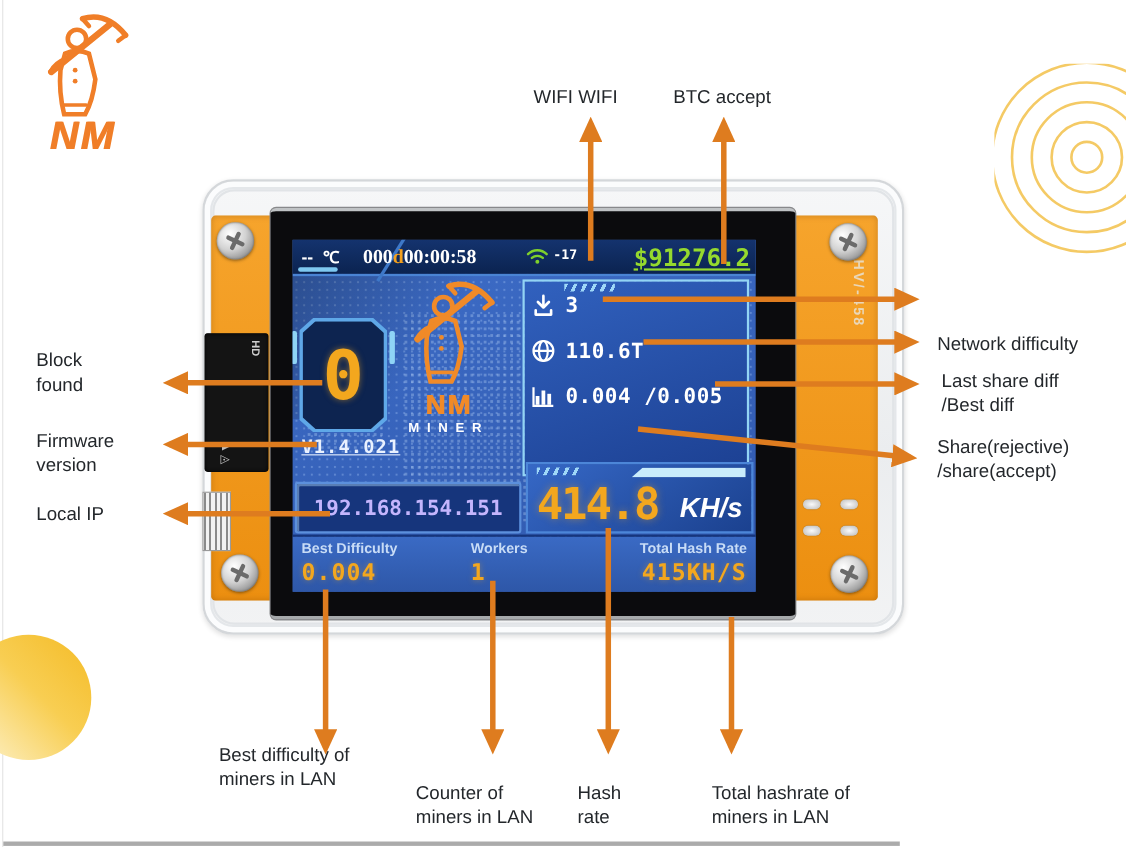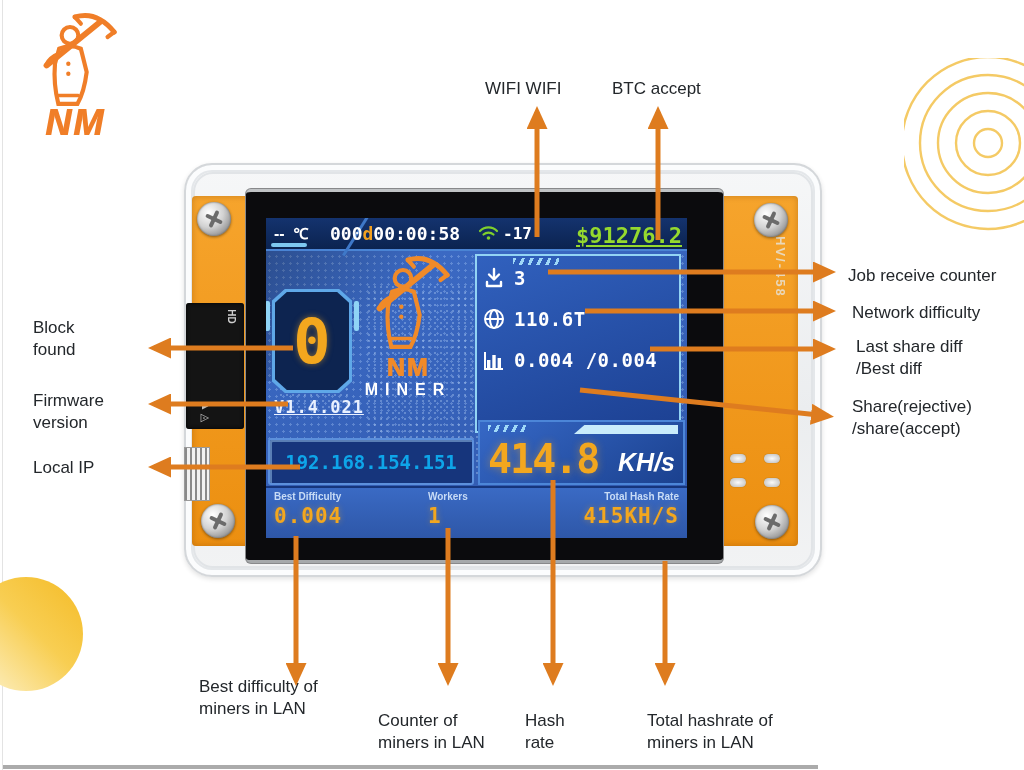--- a/index.html
+++ b/index.html
@@ -54,68 +54,68 @@
        background-size:6px 6px;opacity:.55;}
   .reflect{position:absolute;left:0;top:33px;width:170px;height:130px;
        background:linear-gradient(125deg,rgba(0,0,0,.28),rgba(0,0,0,0) 65%);}
   .topbar{position:absolute;left:0;top:0;width:421px;height:33px;color:#fff;
        background:linear-gradient(#14336e,#0B2350);border-bottom:2px solid #4A84D4;box-sizing:border-box;}
   .topbar .temp{position:absolute;left:8px;top:5px;font-size:16px;font-weight:bold;}
   .topbar .temp .unit{font-size:15px;}
   .topbar .temp-under{position:absolute;left:5px;top:25px;width:36px;height:4px;background:#7EC8F0;border-radius:2px;}
   .topbar .divider{position:absolute;left:88px;top:-5px;width:3px;height:46px;background:#3E78C8;transform:rotate(32deg);}
   .seg{font-family:"DejaVu Sans Mono", monospace;font-weight:bold;}
-  .topbar .uptime{position:absolute;left:64px;top:5px;font-size:18px;letter-spacing:0;}
+  .topbar .uptime{position:absolute;left:64px;top:5px;font-size:18px;letter-spacing:0;font-family:Liberation Serif, serif;}
   .topbar .uptime .d{color:#F2A020;}
   .topbar .wifi{position:absolute;left:212px;top:7px;}
-  .topbar .rssi{position:absolute;left:237px;top:6px;font-size:16px;}
+  .topbar .rssi{position:absolute;left:237px;top:6px;font-size:12px;}
   .topbar .price{position:absolute;right:5px;top:5px;font-size:22px;color:#95D92E;text-decoration:underline;}
   
   .block-frame{position:absolute;left:6px;top:71px;width:80px;height:104px;}
   .block-frame .outer{position:absolute;inset:0;background:#5FA8E8;
        clip-path:polygon(16% 0,84% 0,100% 11%,100% 89%,84% 100%,16% 100%,0 89%,0 11%);}
   .block-frame .inner{position:absolute;inset:3px;background:#0D2450;
        clip-path:polygon(16% 0,84% 0,100% 11%,100% 89%,84% 100%,16% 100%,0 89%,0 11%);}
   .block-frame .digit{position:absolute;inset:0;display:flex;align-items:center;justify-content:center;
        color:#F3A71E;font-size:62px;text-shadow:0 0 6px rgba(243,167,30,.5);}
   .bracket{position:absolute;width:5px;height:30px;background:#8FD4F6;border-radius:2px;}
   .firmware{position:absolute;left:8px;top:179px;color:#E9F1FF;font-size:17px;letter-spacing:1px;text-decoration:underline;}
   
   .slogo{position:absolute;left:86px;top:37px;width:112px;text-align:center;color:#F08A28;}
   .slogo .nm{font-size:25px;font-weight:bold;letter-spacing:2px;line-height:24px;text-shadow:1px 0 #F08A28;}
-  .slogo .miner{color:#fff;font-size:16px;font-weight:bold;letter-spacing:7px;margin-top:2px;}
+  .slogo .miner{color:#fff;font-size:12px;font-weight:bold;letter-spacing:7px;margin-top:2px;}
   
   .stat-panel{position:absolute;left:209px;top:36px;width:206px;height:179px;box-sizing:border-box;
        border:2px solid #93D4F4;background:linear-gradient(160deg,#3161BE 0%,#1C4092 100%);}
   .stat-panel::before{content:"";position:absolute;top:2px;left:36px;width:46px;height:7px;
        background:repeating-linear-gradient(115deg,#9FD8F8 0 3px,transparent 3px 8px);}
   .stat-row{display:flex;align-items:center;height:38px;padding:0 6px;gap:9px;margin-top:3px;}
   .stat-val{color:#fff;font-size:19px;letter-spacing:.5px;}
   
   .ip-box{position:absolute;left:2px;top:220px;width:206px;height:47px;box-sizing:border-box;
        background:#16357C;border:2px solid #5C90DC;border-radius:3px;display:flex;align-items:center;justify-content:center;
        box-shadow:inset 2px 2px 0 rgba(170,215,250,.45);}
-  .ip-box .ip{color:#0ea5e9;font-size:19px;letter-spacing:0;}
+  .ip-box .ip{color:#c4b5fd;font-size:19px;letter-spacing:0;}
   .hash-box{position:absolute;left:212px;top:202px;width:207px;height:65px;box-sizing:border-box;
        background:linear-gradient(145deg,#3668C6,#1B418F);border:2px solid #4C86D8;}
   .hash-box::before{content:"";position:absolute;top:3px;right:5px;width:104px;height:9px;background:#C9ECFB;
        clip-path:polygon(10% 0,100% 0,100% 100%,0 100%);}
   .hash-box::after{content:"";position:absolute;top:3px;left:8px;width:40px;height:7px;
        background:repeating-linear-gradient(115deg,#9FD8F8 0 3px,transparent 3px 8px);}
   .hash-val{position:absolute;left:8px;top:14px;color:#F3A71E;font-size:40px;letter-spacing:-2px;
        text-shadow:0 0 8px rgba(243,167,30,.45);}
   .hash-unit{position:absolute;right:8px;top:26px;color:#fff;font-size:25px;font-weight:bold;font-style:italic;}
   
   .sfooter{position:absolute;left:0;top:268px;width:421px;height:52px;box-sizing:border-box;
        background:linear-gradient(#3A6AC4,#2E57A8);border-top:2px solid #16357C;display:flex;padding:3px 8px 0 8px;}
   .fcol{display:flex;flex-direction:column;}
   .fcol.c1{width:38%;align-items:flex-start;}
   .fcol.c2{width:24%;align-items:flex-start;}
   .fcol.c3{width:38%;align-items:flex-end;}
-  .flabel{color:#C8DCF6;font-size:10px;font-weight:bold;}
+  .flabel{color:#C8DCF6;font-size:13px;font-weight:bold;}
   .fval{color:#F3A71E;font-size:21px;letter-spacing:1px;margin-top:2px;text-shadow:0 0 6px rgba(243,167,30,.4);}
   
   .arrows{position:absolute;left:0;top:0;pointer-events:none;}
 </style>
 </head>
 <body>
 
 <svg width="0" height="0" style="position:absolute">
   <defs>
     <symbol id="miner-figure" viewBox="0 0 100 115">
@@ -253,21 +253,21 @@
         </div>
         <div class="stat-row">
           <svg width="22" height="22" viewBox="0 0 22 22">
             <g fill="#fff">
                 <rect x="4" y="11" width="3.4" height="8"></rect>
                 <rect x="9.3" y="6" width="3.4" height="13"></rect>
                 <rect x="14.6" y="9" width="3.4" height="10"></rect>
               </g>
             <path d="M2 3 v17 h18" fill="none" stroke="#fff" stroke-width="2"></path>
           </svg>
-          <span class="stat-val seg">0.004 /0.004</span>
+          <span class="stat-val seg">0.004 /0.005</span>
         </div>
       </div>
 
       <div class="ip-box">
         <span class="ip seg">192.168.154.151</span>
       </div>
       <div class="hash-box">
         <span class="hash-val seg">414.8</span>
         <span class="hash-unit">KH/s</span>
       </div>
@@ -284,21 +284,20 @@
         <div class="fcol c3">
           <span class="flabel">Total Hash Rate</span>
           <span class="fval seg">415KH/S</span>
         </div>
       </div>
     </div>
   </div>
 
   <div class="lbl" style="left:485px;top:78px;">WIFI WIFI</div>
   <div class="lbl" style="left:612px;top:78px;">BTC accept</div>
-  <div class="lbl" style="left:848px;top:265px;">Job receive counter</div>
   <div class="lbl" style="left:852px;top:302px;">Network difficulty</div>
   <div class="lbl" style="left:852px;top:396px;">Share(rejective)
 /share(accept)</div>
   <div class="lbl" style="left:856px;top:336px;">Last share diff
 /Best diff</div>
   <div class="lbl" style="left:33px;top:317px;">Block
 found</div>
   <div class="lbl" style="left:33px;top:390px;">Firmware
 version</div>
   <div class="lbl" style="left:33px;top:457px;">Local IP</div>

